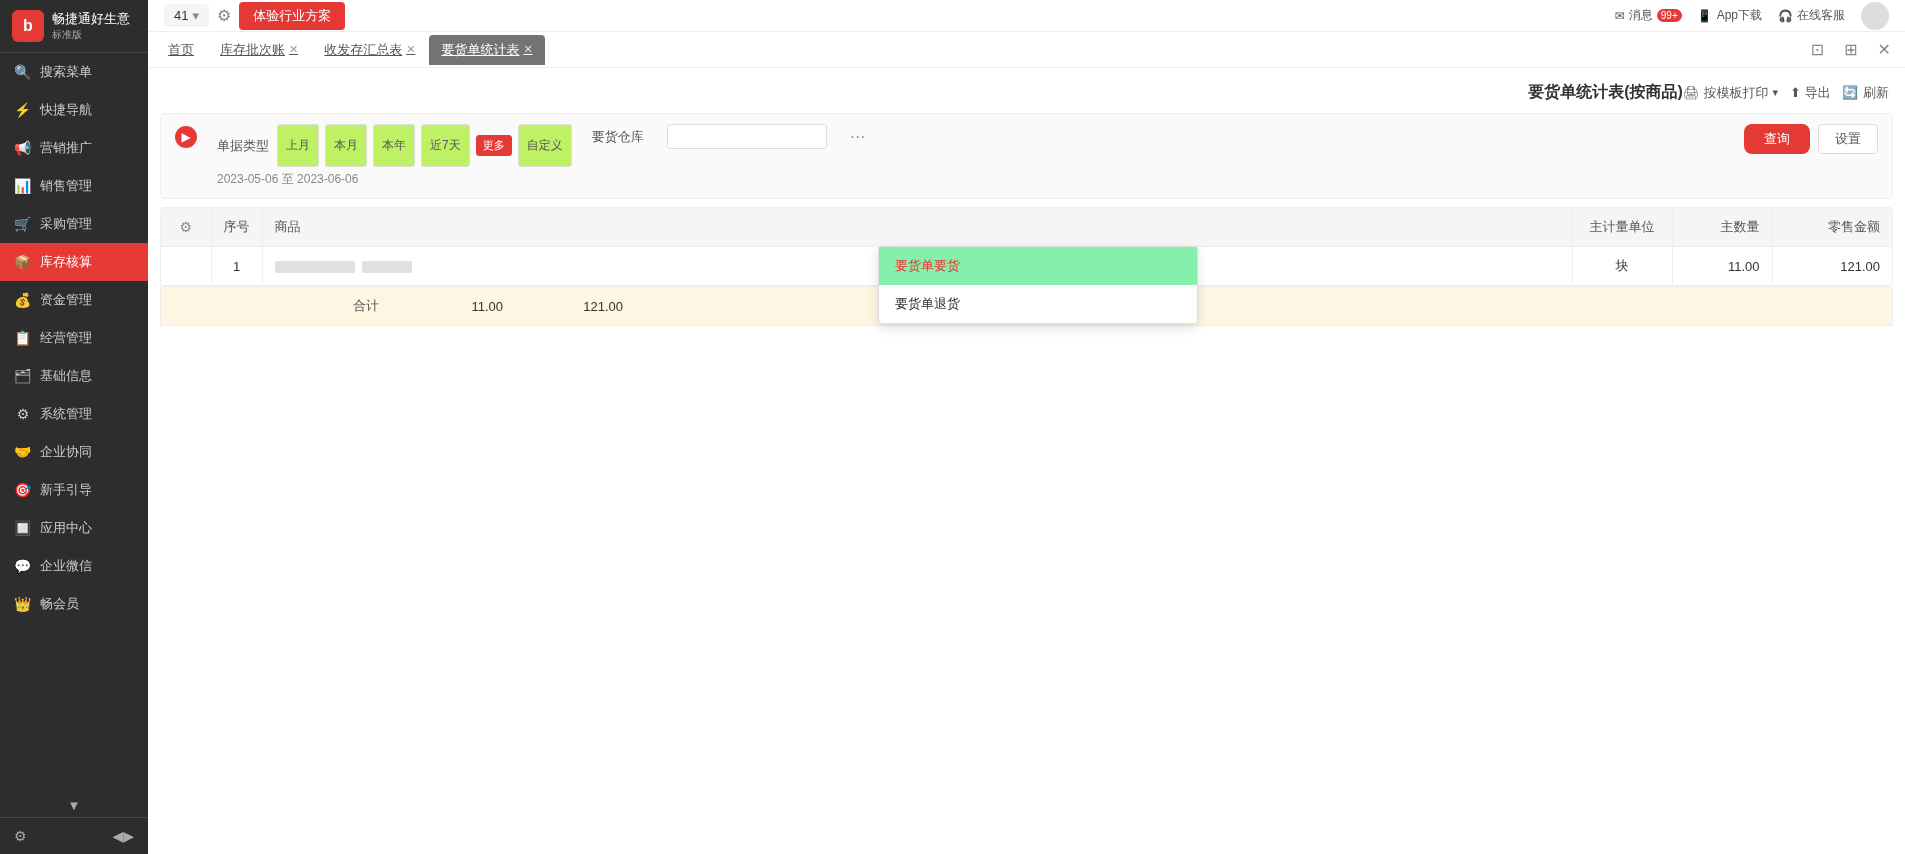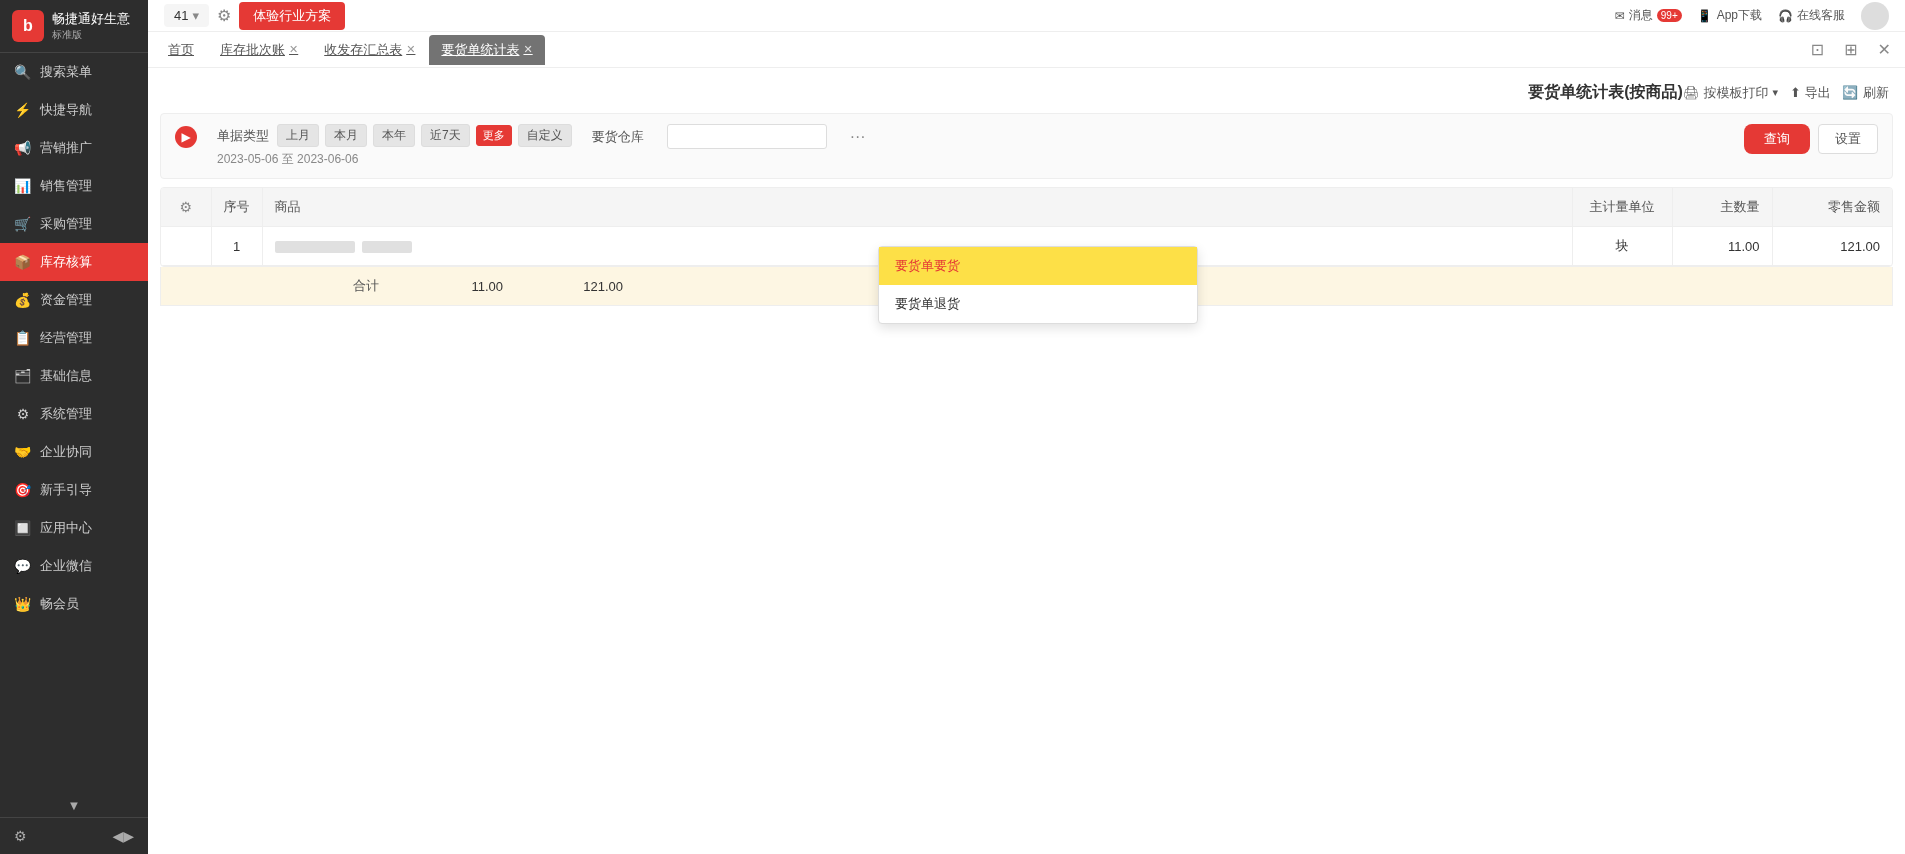--- a/index.html
+++ b/index.html
@@ -202,27 +202,27 @@
       cursor: pointer;
       font-size: 12px;
       flex-shrink: 0;
       margin-top: 2px;
     }
     .filter-group { display: flex; align-items: flex-start; flex-direction: column; gap: 4px; }
     .filter-row { display: flex; align-items: center; gap: 8px; }
     .filter-label { color: #555; font-size: 13px; white-space: nowrap; }
     .date-quick-btns { display: flex; align-items: center; gap: 6px; }
     .date-btn {
-      padding: 2px 8px;
+      padding: 12px 8px;
       border: 1px solid #ddd;
       border-radius: 3px;
       cursor: pointer;
       font-size: 12px;
       color: #555;
-      background: #e5e5e5;
+      background: #bef264;
     }
     .date-btn.more {
       background: #e53935;
       color: white;
       border-color: #e53935;
       font-size: 11px;
       padding: 2px 6px;
     }
     .date-range-text { color: #888; font-size: 12px; }
 
@@ -283,21 +283,21 @@
       border-radius: 4px;
       box-shadow: 0 4px 12px rgba(0,0,0,0.12);
       z-index: 100;
     }
     .dropdown-item {
       padding: 10px 16px;
       cursor: pointer;
       font-size: 13px;
       color: #333;
     }
-    .dropdown-item.selected { background: #fde047; color: #e53935; }
+    .dropdown-item.selected { background: #86efac; color: #e53935; }
 
     
     .table-wrap { margin: 0 12px; border: 1px solid #eee; border-radius: 4px; overflow: hidden; }
     table { width: 100%; border-collapse: collapse; }
     thead tr { background: #f5f5f5; }
     th {
       padding: 10px 12px;
       text-align: left;
       font-size: 13px;
       color: #555;

